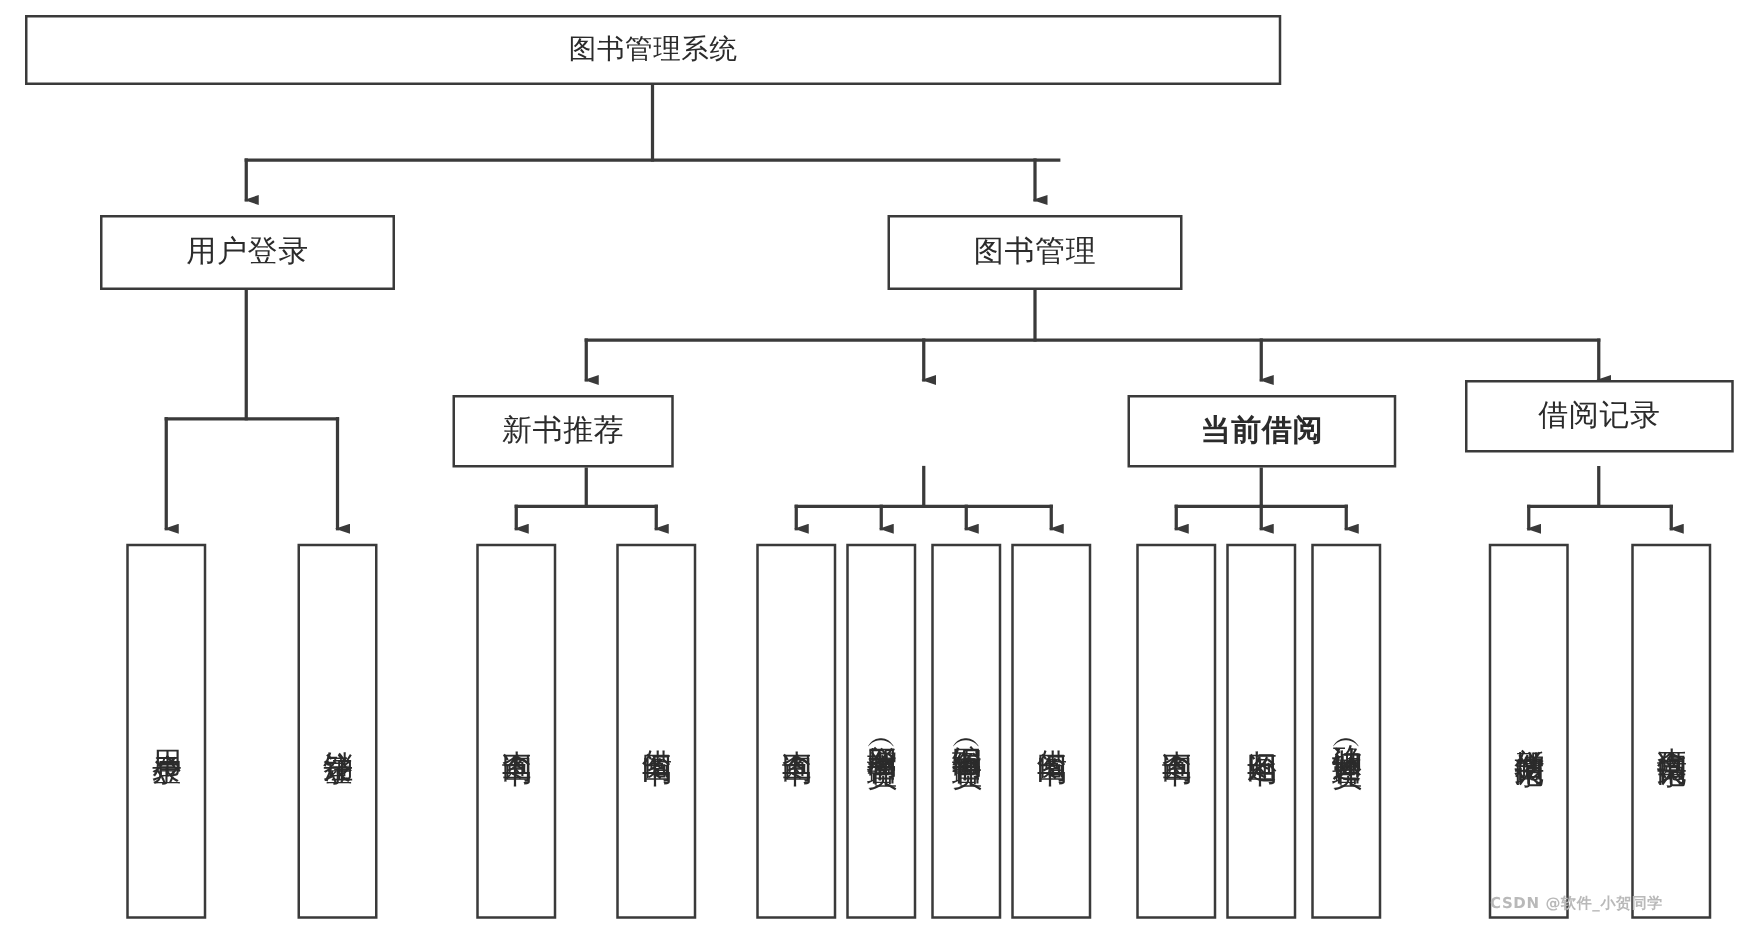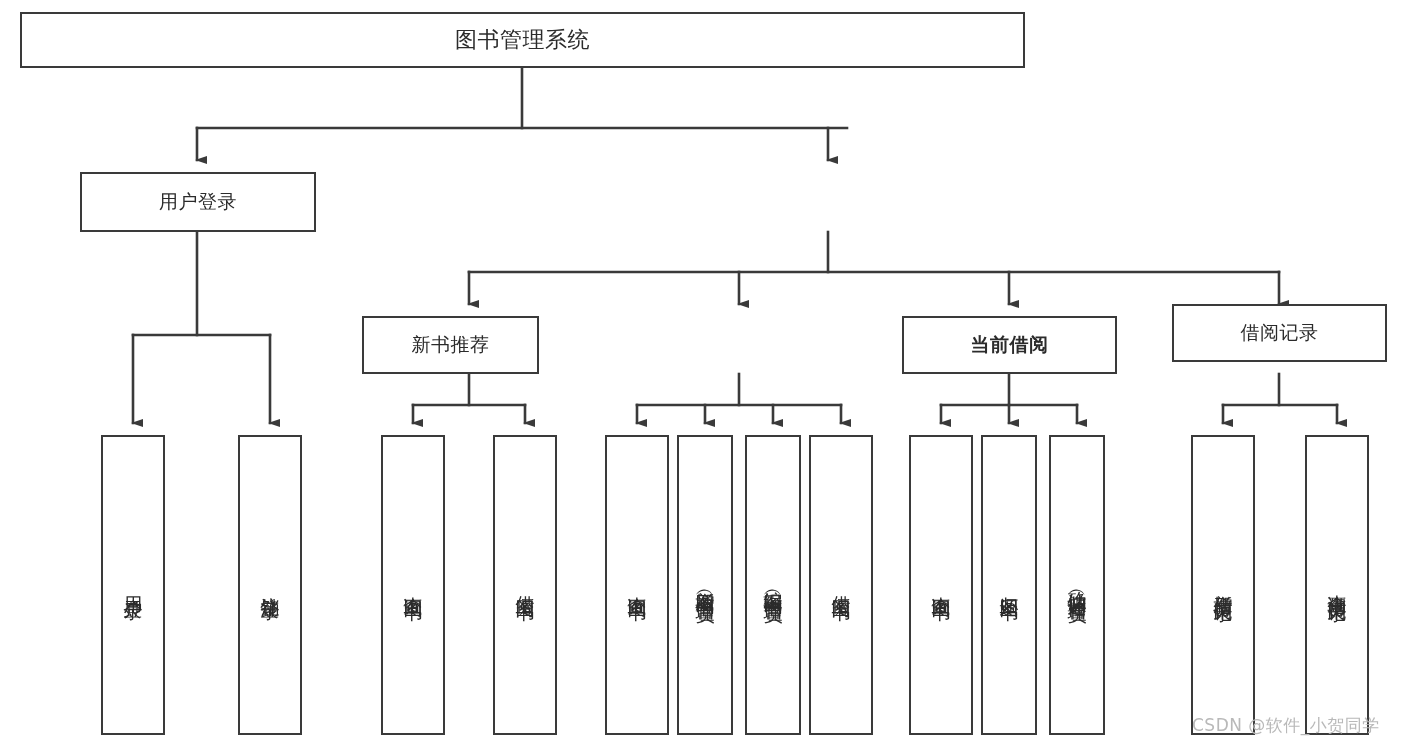--- a/index.html
+++ b/index.html
@@ -29,44 +29,45 @@
     position: absolute;
     box-sizing: border-box;
     background: #ffffff;
     border: 2px solid #3a3a3a;
     display: flex;
     align-items: center;
     justify-content: center;
   }
   .node-label {
     color: #2b2b2b;
-    font-size: 19px;
+    font-size: 24px;
     line-height: 1.22;
     letter-spacing: 0.5px;
     white-space: nowrap;
     text-align: center;
   }
   .node-box.vertical .node-label {
     writing-mode: vertical-rl;
     text-orientation: upright;
     white-space: normal;
     letter-spacing: 2px;
     line-height: 1.05;
     max-height: 268px;
   }
   .node-box.root .node-label { font-size: 22px; }
   .watermark {
     position: absolute;
     left: 1192px;
     top: 714px;
-    font-size: 17px;
+    font-size: 12px;
     color: #b9b9b9;
     white-space: nowrap;
     letter-spacing: 0.5px;
     pointer-events: none;
+    font-weight: bold;
   }
 </style>
 </head>
 <body>
 
 <div id="diagram-root">
 
   <svg class="tree-canvas" viewBox="0 0 1405 747">
     <defs>
       <marker id="arrowhead" markerWidth="10" markerHeight="12" refX="4" refY="10" orient="auto" markerUnits="userSpaceOnUse">
@@ -117,20 +118,23 @@
     </g>
   </svg>
 
   <div class="node-box root" style="left:20px; top:12px; width:1005px; height:56px;">
     <span class="node-label">图书管理系统</span>
   </div>
 
   <div class="node-box" style="left:80px; top:172px; width:236px; height:60px;">
     <span class="node-label">用户登录</span>
   </div>
+  <div class="node-box" style="left:710px; top:172px; width:236px; height:60px;">
+    <span class="node-label">图书管理</span>
+  </div>
 
   <div class="node-box" style="left:362px; top:316px; width:177px; height:58px;">
     <span class="node-label">新书推荐</span>
   </div>
   <div class="node-box" style="left:902px; top:316px; width:215px; height:58px;font-weight:bold;">
     <span class="node-label">当前借阅</span>
   </div>
   <div class="node-box" style="left:1172px; top:304px; width:215px; height:58px;">
     <span class="node-label">借阅记录</span>
   </div>

